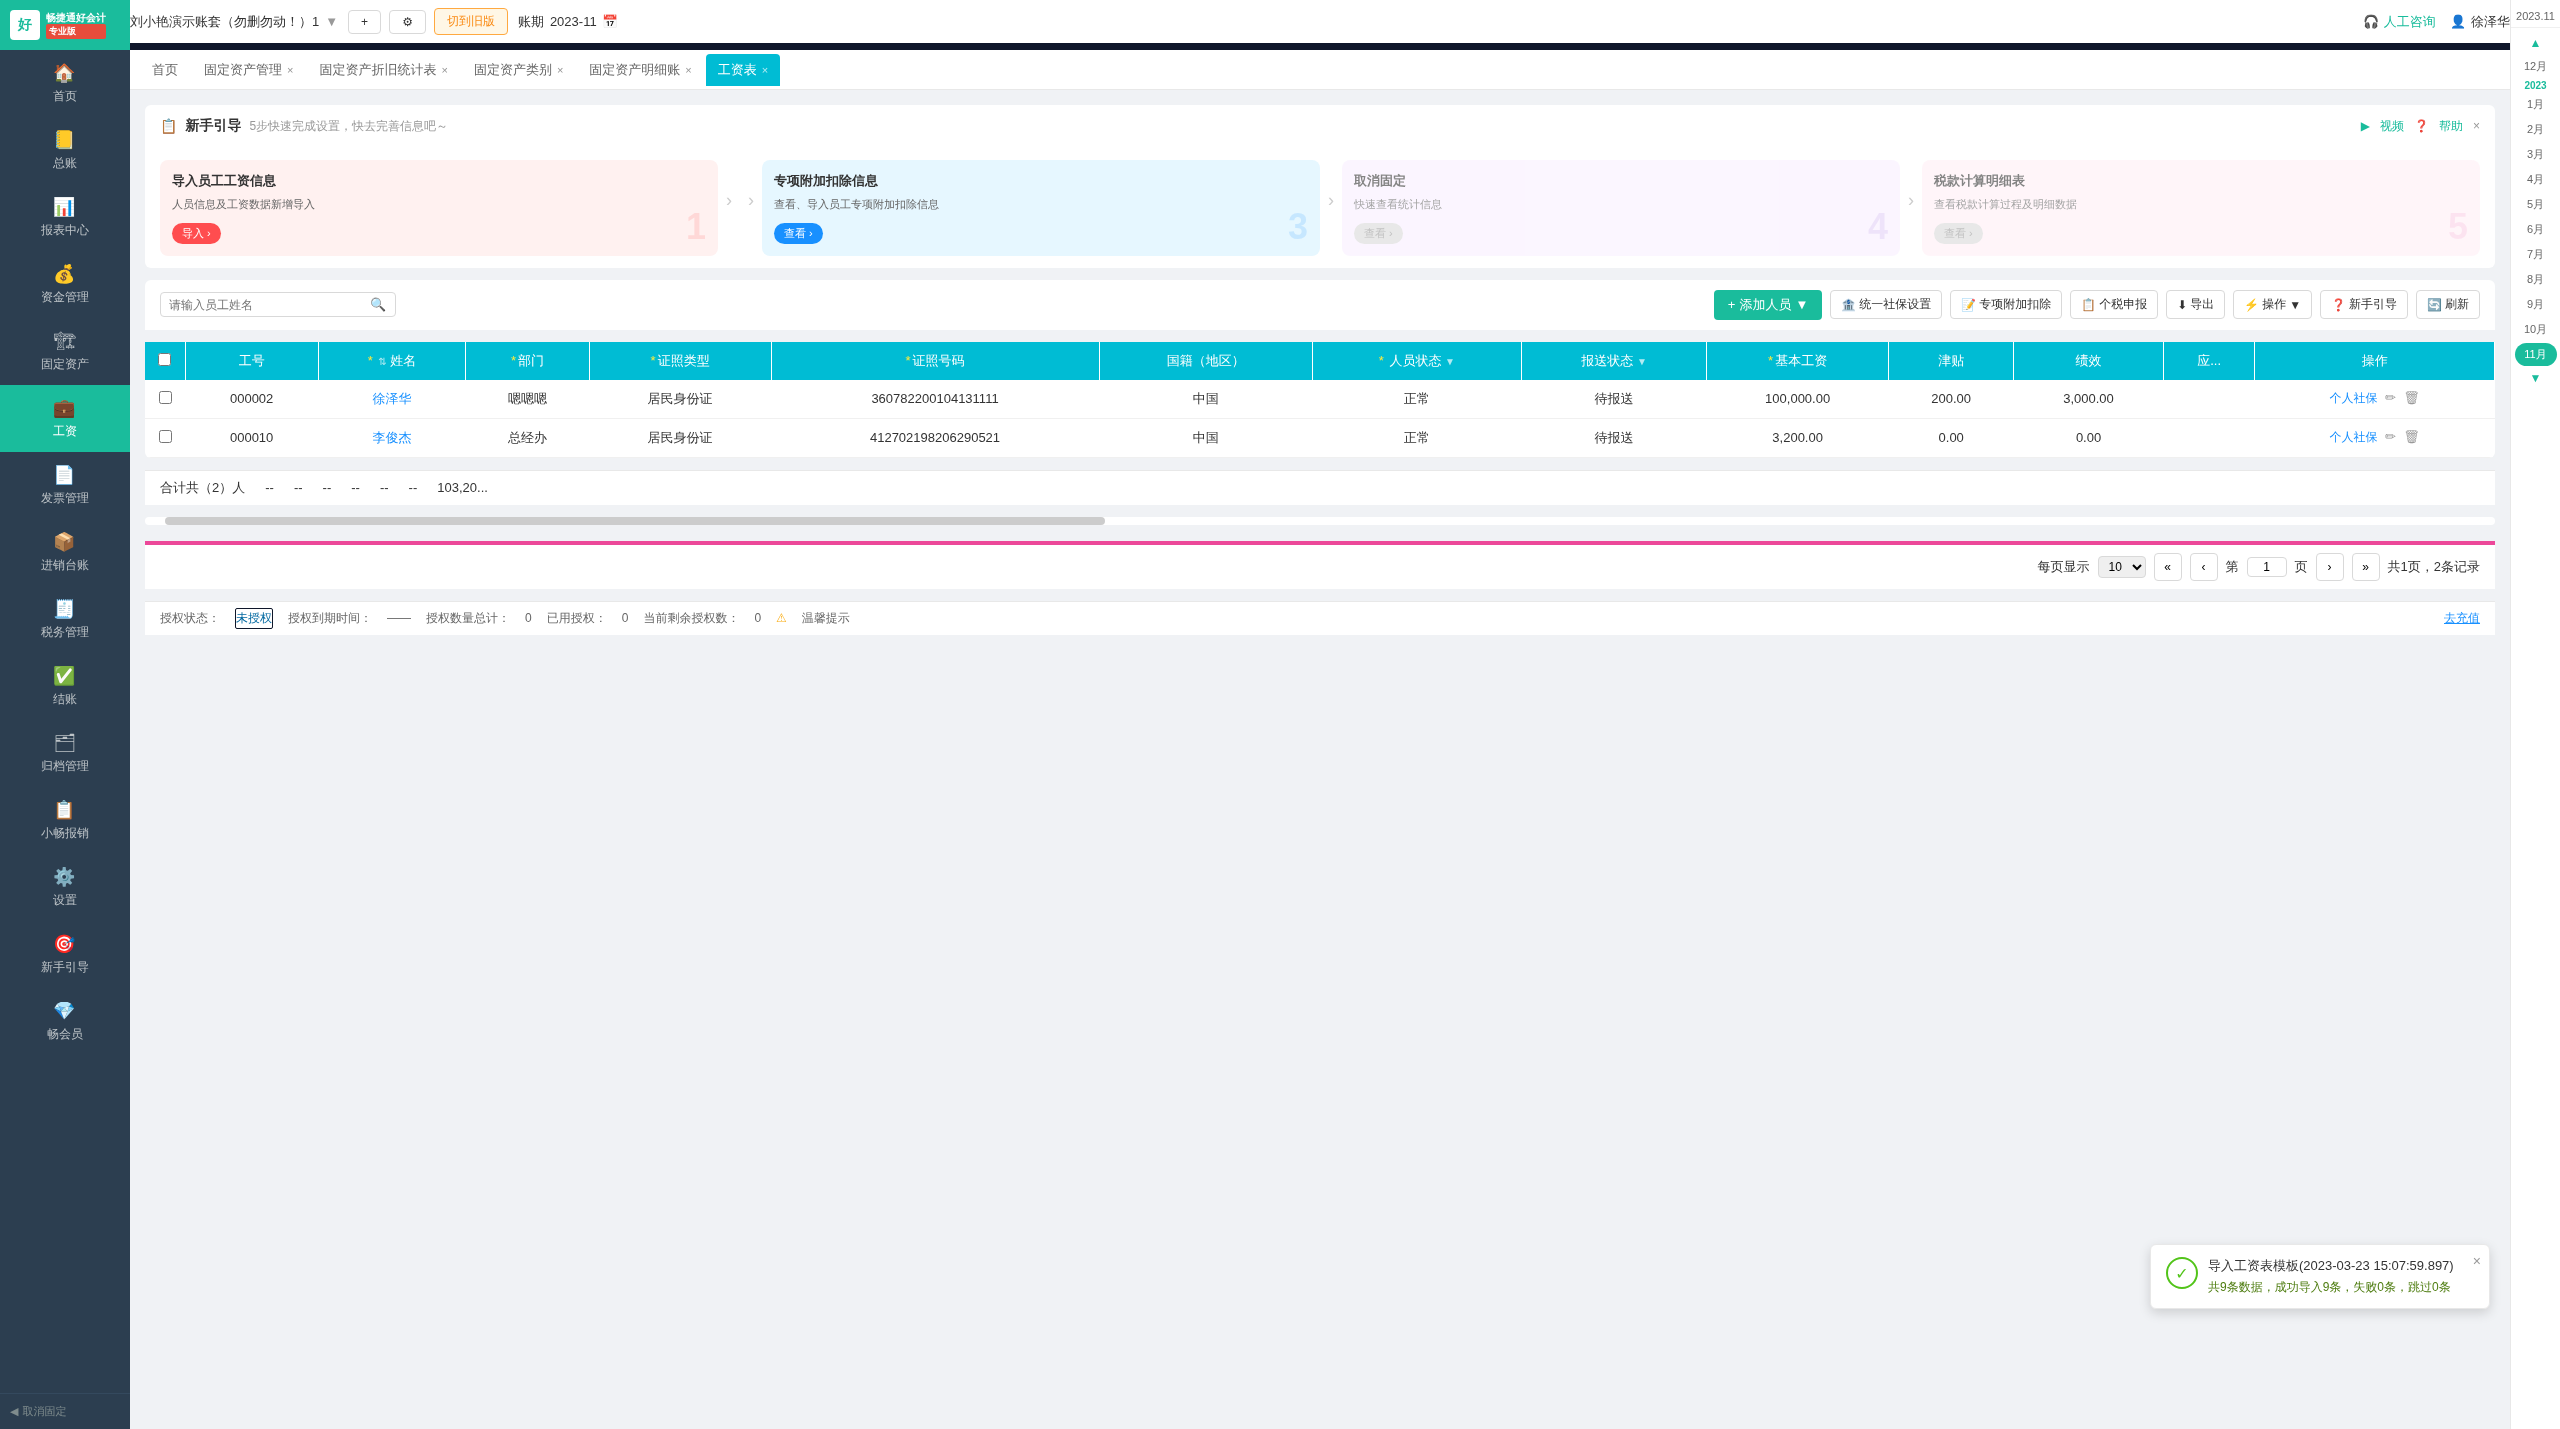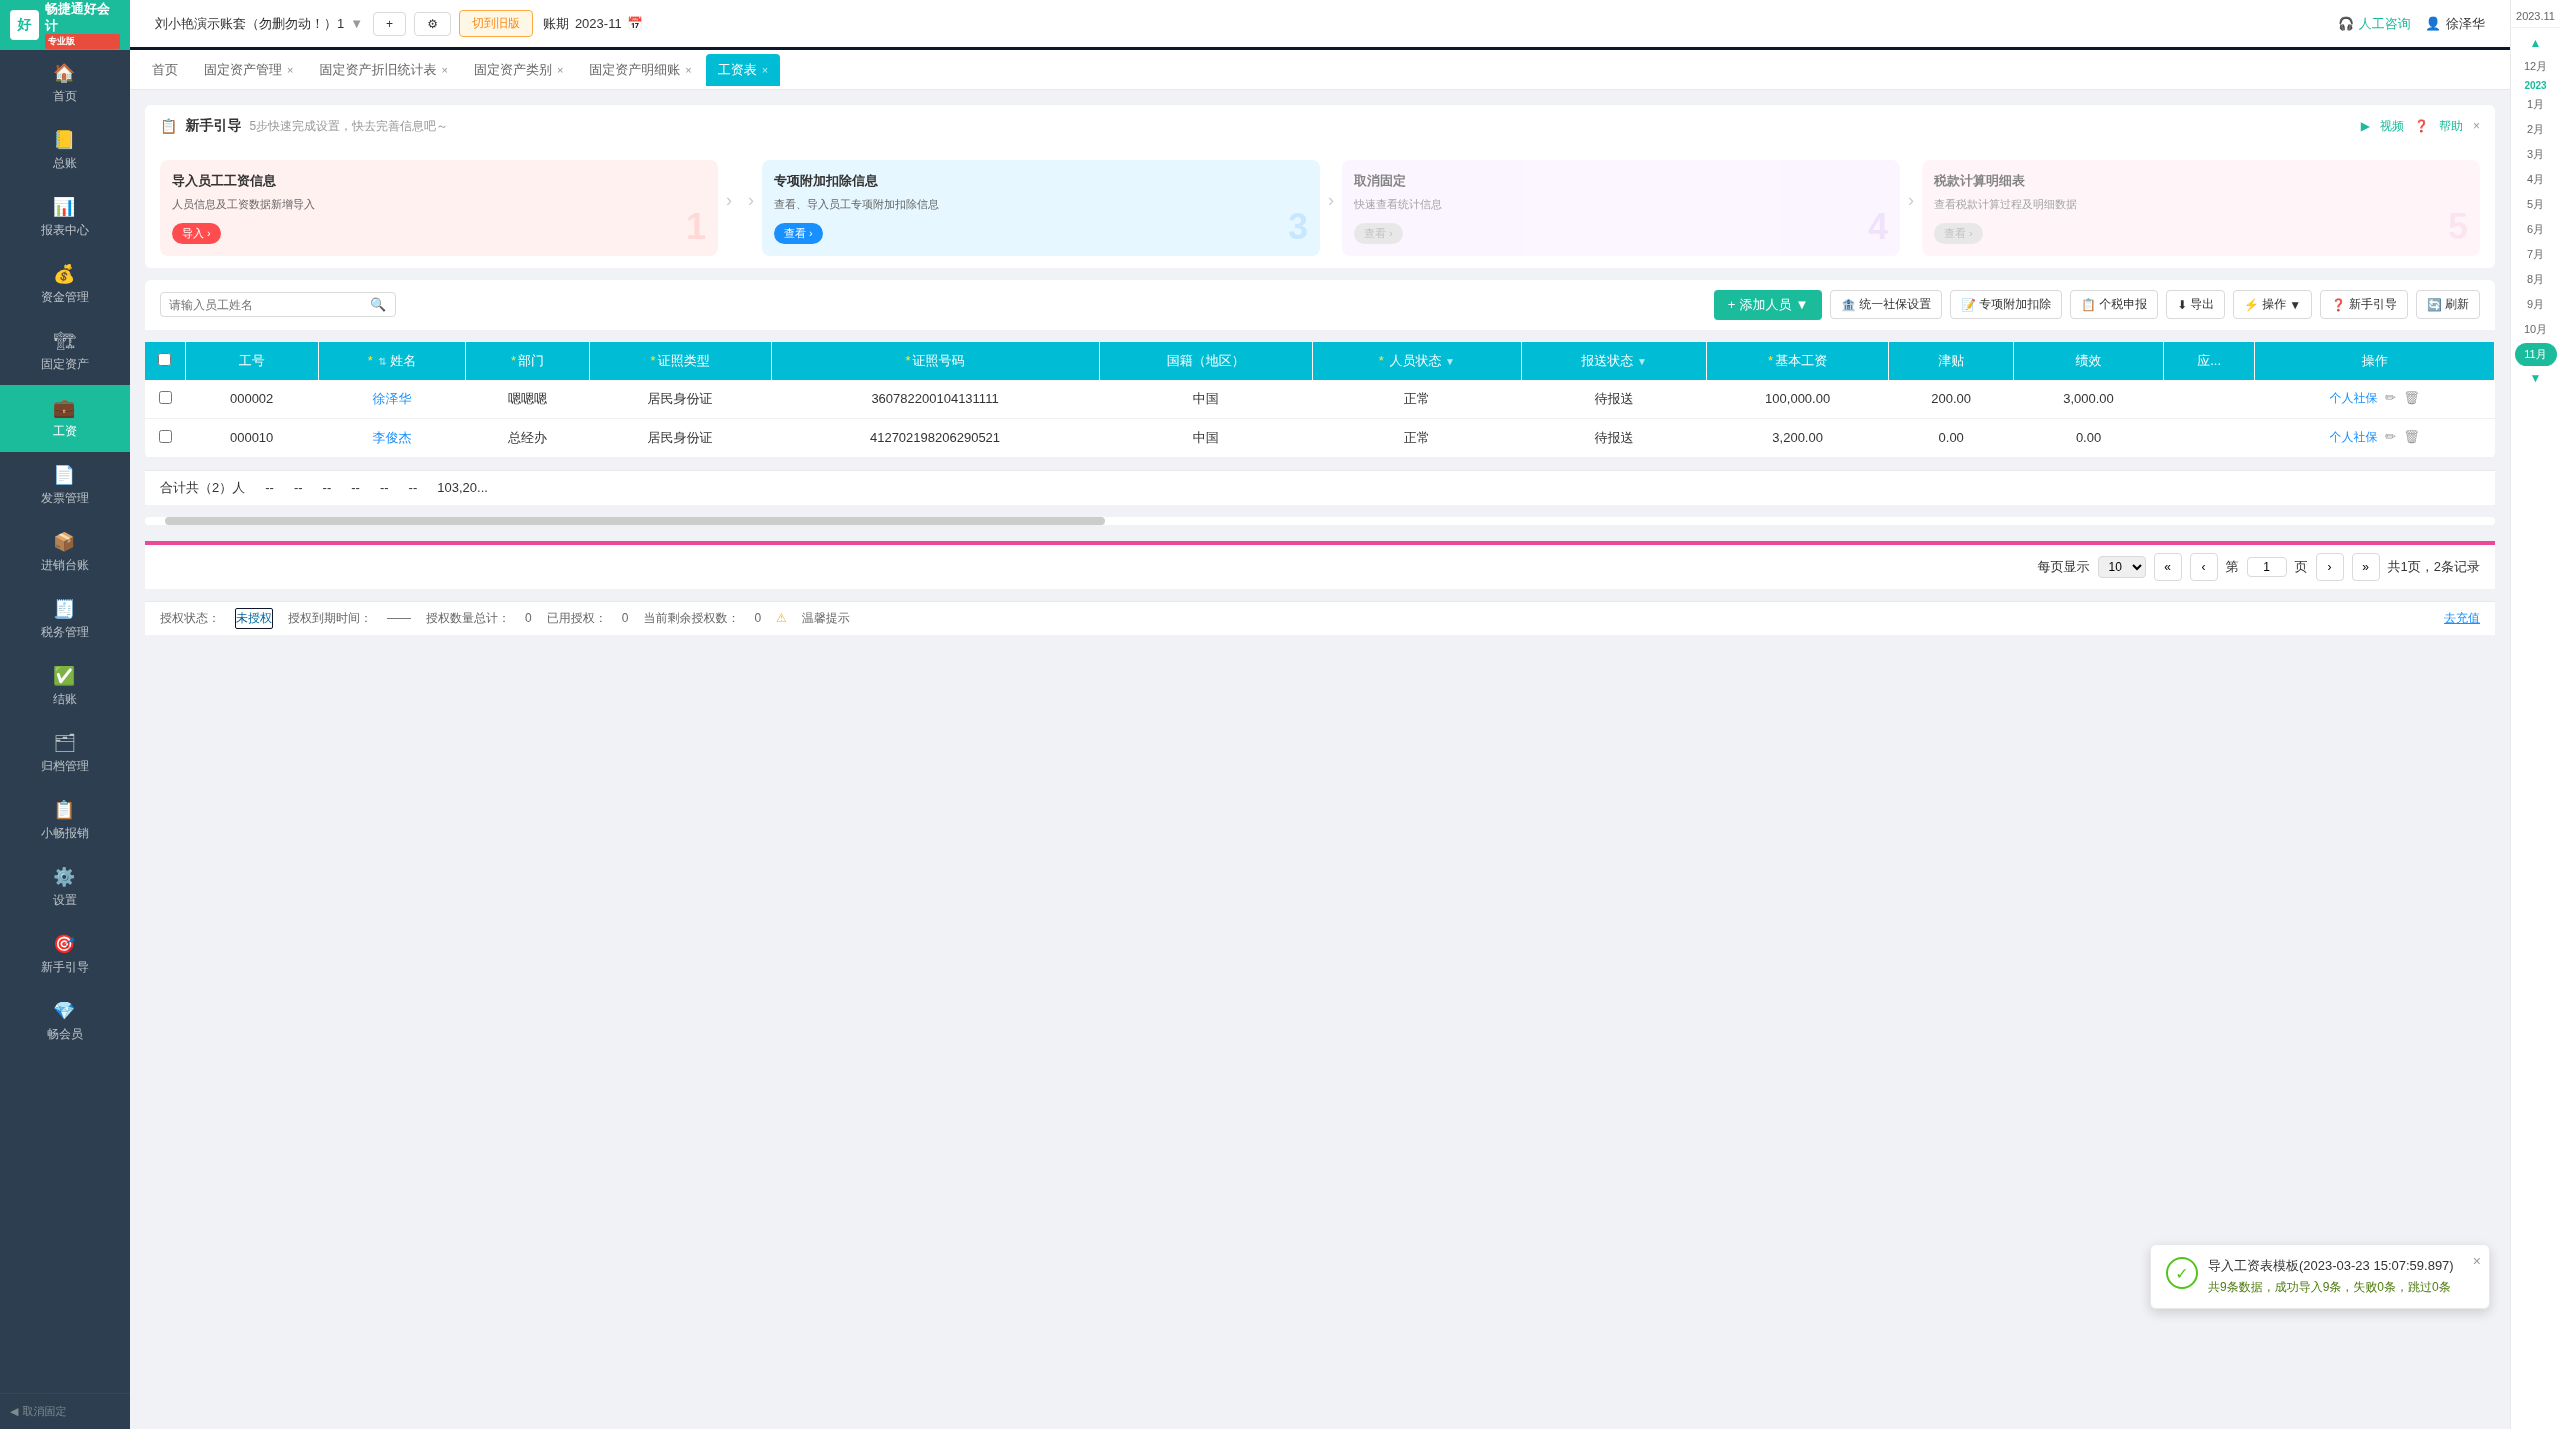--- a/index.html
+++ b/index.html
@@ -29,21 +29,21 @@
       width: 30px;
       height: 30px;
       background: white;
       border-radius: 4px;
       display: flex;
       align-items: center;
       justify-content: center;
       color: #1abc9c;
       font-size: 14px;
     }
-    .sidebar-logo-text { font-size: 13px; line-height: 1.3; }
+    .sidebar-logo-text { font-size: 10px; line-height: 1.3; }
     .sidebar-badge { font-size: 9px; background: #e74c3c; color: white; padding: 1px 3px; border-radius: 2px; }
     .sidebar-nav { flex: 1; overflow-y: auto; }
     .sidebar-item {
       display: flex;
       flex-direction: column;
       align-items: center;
       padding: 12px 8px;
       color: #bdc3c7;
       cursor: pointer;
       font-size: 12px;
@@ -70,22 +70,22 @@
       flex-direction: column;
       overflow: hidden;
     }
 
     
     .topbar {
       background: white;
       height: 50px;
       display: flex;
       align-items: center;
-      padding: 0 25px;
-      border-bottom: 3px solid #0f172a;
+      padding: 0 0;
+      border-bottom: 7px solid #0f172a;
       gap: 10px;
       flex-shrink: 0;
     }
     .topbar-account {
       display: flex;
       align-items: center;
       gap: 6px;
       font-size: 13px;
       color: #333;
     }

